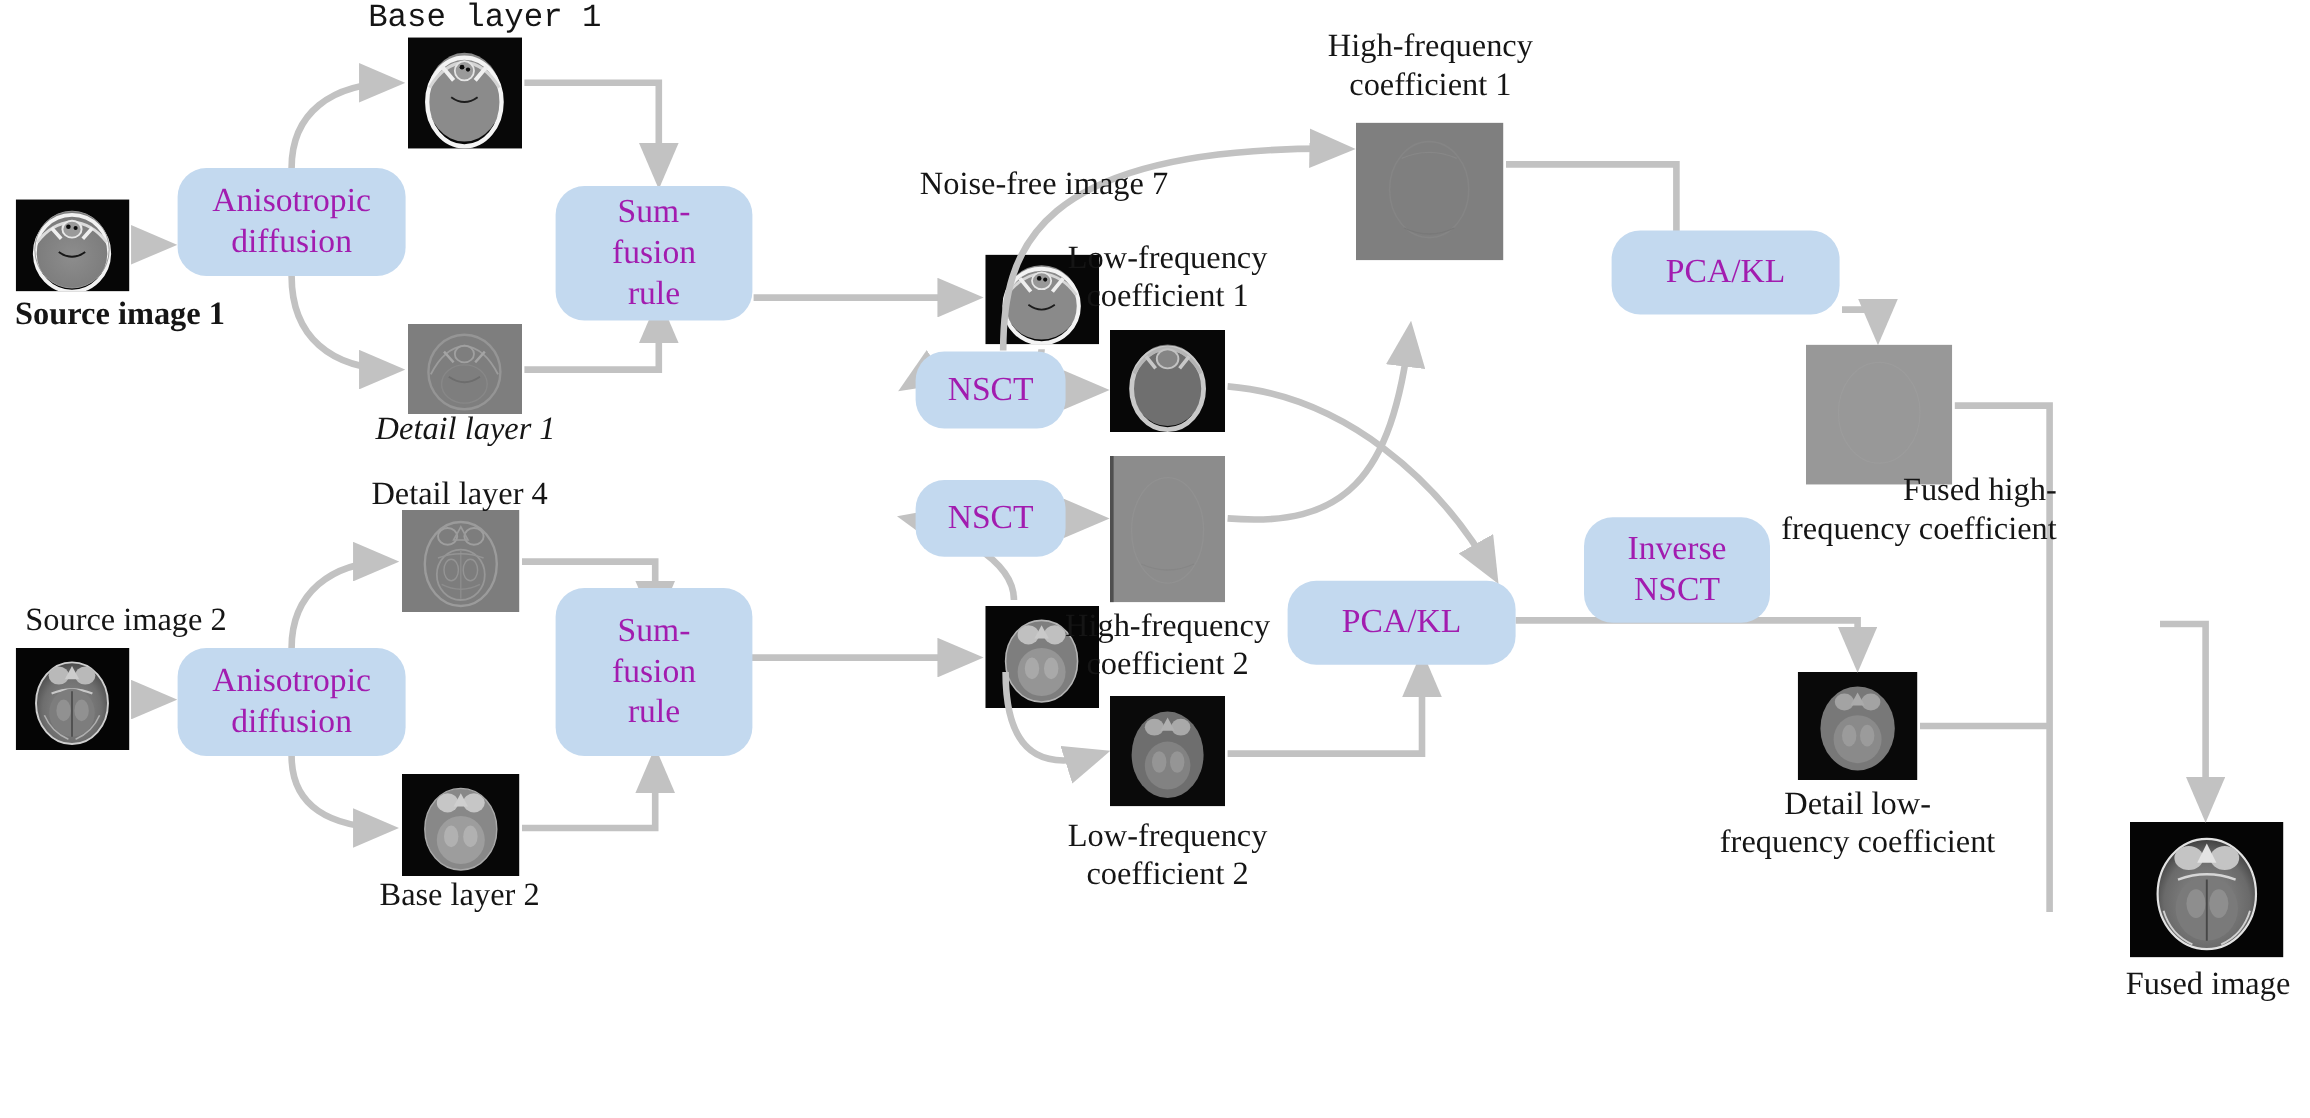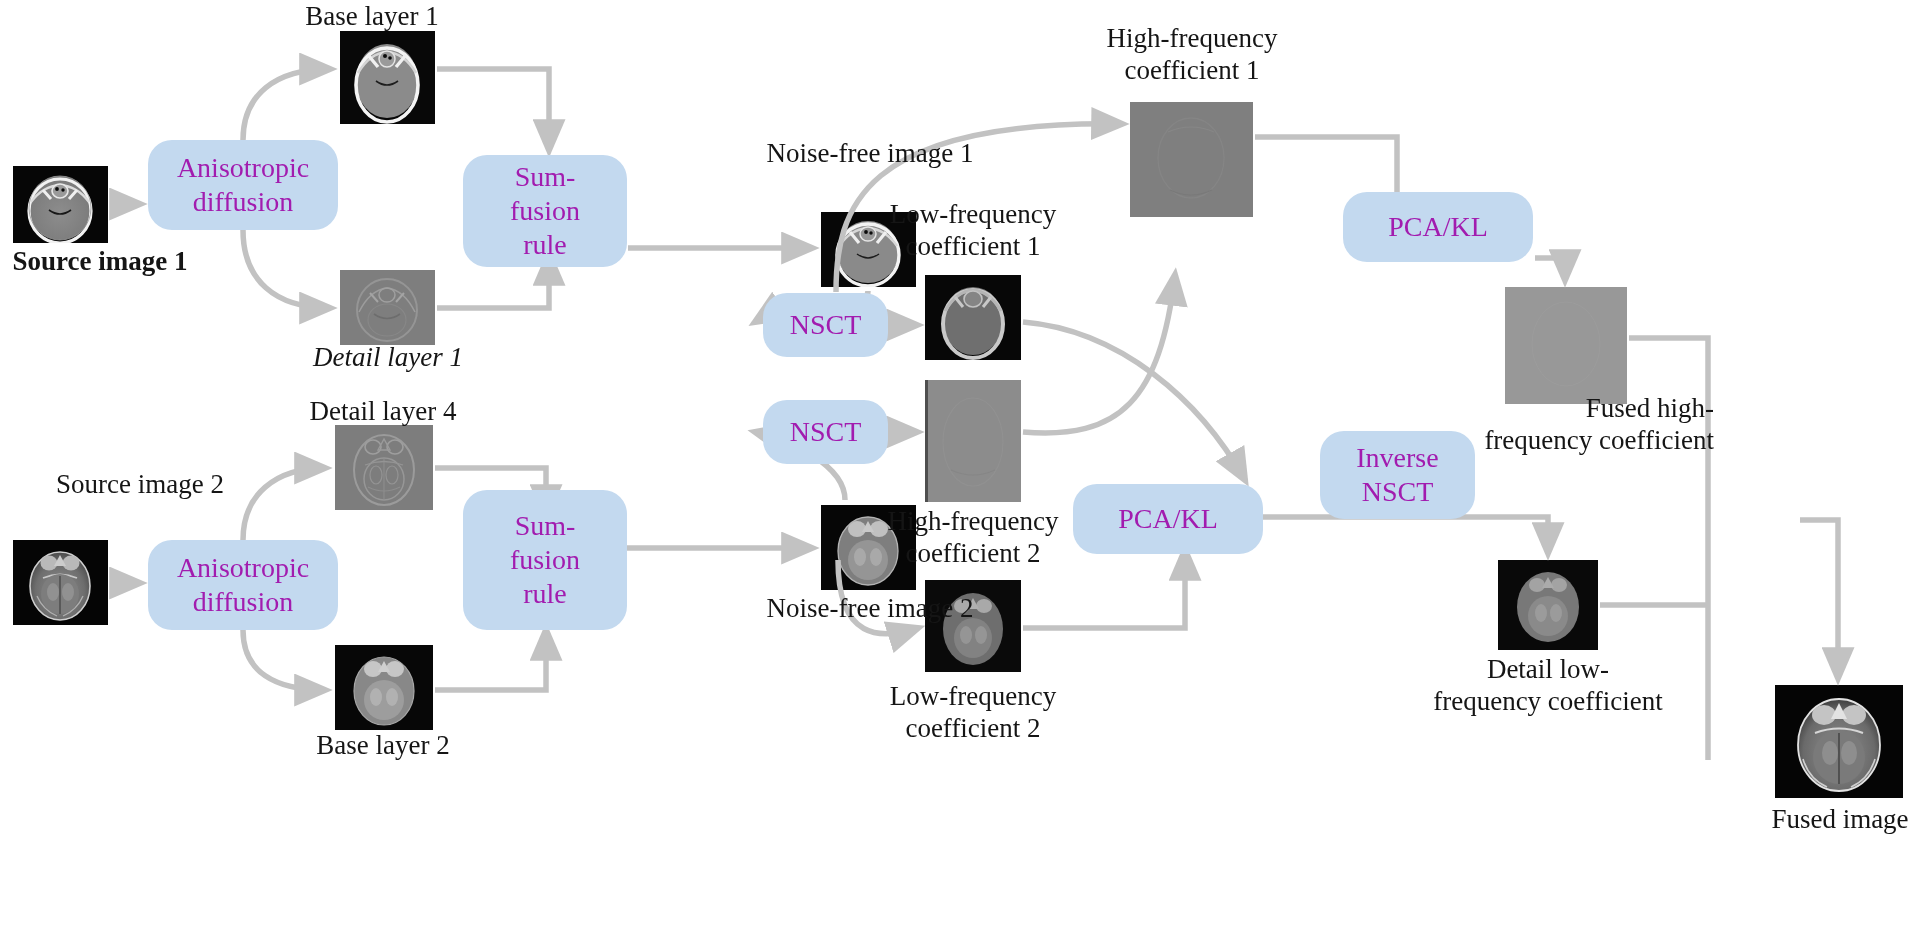--- a/index.html
+++ b/index.html
@@ -326,33 +326,32 @@
 
   <div class="pbox" style="left:148px;top:540px;width:190px;height:90px;">Anisotropic
 diffusion</div>
 
   <div class="pbox" style="left:463px;top:490px;width:164px;height:140px;">Sum-
 fusion
 rule</div>
 
   <div class="lbl" style="left:0px;top:245px;width:200px;font-weight:bold;">Source image 1</div>
 
-  <div class="lbl" style="left:272px;top:0px;width:200px;">Base layer 1</div>
+  <div class="lbl" style="left:304px;top:0px;width:200px;font-family:Liberation Mono, monospace;">Base layer 1</div>
 
   <div class="lbl" style="left:288px;top:341px;width:200px;font-style:italic;">Detail layer 1</div>
 
-  <div class="lbl" style="left:740px;top:137px;width:260px;">Noise-free image 1</div>
-
-  <div class="lbl" style="left:0px;top:468px;width:210px;margin-left:35px;">Source image 2</div>
+  <div class="lbl" style="left:740px;top:137px;width:260px;">Noise-free image 7</div>
+
+  <div class="lbl" style="left:0px;top:500px;width:210px;">Source image 2</div>
 
   <div class="lbl" style="left:283px;top:395px;width:200px;">Detail layer 4</div>
 
   <div class="lbl" style="left:283px;top:729px;width:200px;">Base layer 2</div>
 
-  <div class="lbl" style="left:710px;top:592px;width:320px;">Noise-free image 2</div>
 
   <div class="lbl" style="left:1076px;top:22px;width:232px;">High-frequency
 coefficient 1</div>
 
   <div class="lbl" style="left:857px;top:198px;width:232px;">Low-frequency
 coefficient 1</div>
 
   <div class="lbl" style="left:857px;top:505px;width:232px;">High-frequency
 coefficient 2</div>
 

